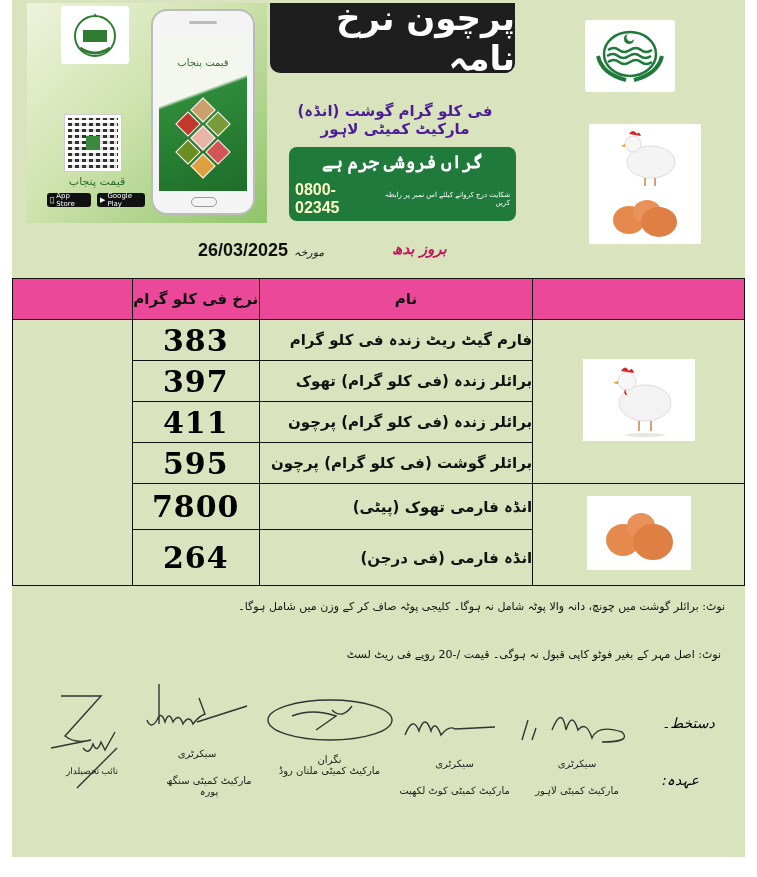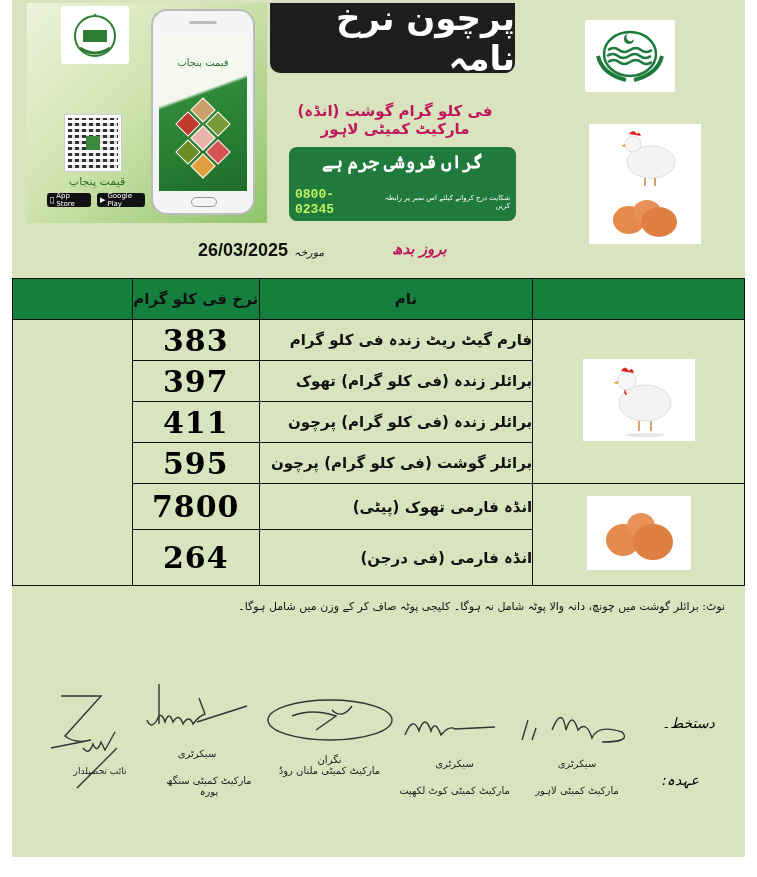--- a/index.html
+++ b/index.html
@@ -59,50 +59,50 @@
 
   
   .title-banner {
     left: 258px; top: 3px; width: 245px; height: 70px;
     background: #1e1e1e; border-radius: 0 0 10px 10px;
     color: #fff; font-size: 34px; font-weight: bold;
     display:flex; align-items:center; justify-content:center;
   }
   .subtitle {
     left: 262px; top: 102px; width: 242px; text-align: center;
-    font-size: 15px; font-weight: bold; color: #be185d;
+    font-size: 15px; font-weight: bold; color: #4c1d95;
   }
   .crime-banner {
     left: 277px; top: 147px; width: 227px; height: 74px;
     background: #1f7a3c; border-radius: 8px; color: #fff;
   }
   .crime-banner .crime-main { position:absolute; left:0; right:0; top: 4px; text-align:center; font-size: 18px; font-weight:bold;font-family:Liberation Serif, serif; }
   .crime-banner .crime-row { position:absolute; left: 6px; right: 6px; bottom: 4px; display:flex; align-items:center; justify-content:space-between; }
-  .crime-banner .phone-num { font-family: Liberation Mono, monospace; font-weight: bold; font-size: 13px; color:#bef264; direction:ltr; }
+  .crime-banner .phone-num { font-family: Liberation Sans, sans-serif; font-weight: bold; font-size: 16px; color:#fef9c3; direction:ltr; }
   .crime-banner .crime-note { font-size: 7px; color:#fff; }
 
   .punjab-logo {
     left: 573px; top: 20px; width: 90px; height: 72px; background:#fff; border-radius: 3px;
     display:flex; align-items:center; justify-content:center;
   }
   .poultry-top {
     left: 577px; top: 124px; width: 112px; height: 120px; background:#fff;
   }
 
   .day-label { left: 380px; top: 240px; font-size: 15px; font-weight: bold; font-style: italic; color:#be185d; }
   .date-row { left: 186px; top: 240px; display:flex; align-items:baseline; gap: 6px; }
   .date-value { font-family: "Liberation Sans", sans-serif; font-weight: bold; font-size: 18px; color:#111; direction:ltr; }
   .date-label { font-size: 11px; font-style: italic; color:#222; }
 
   
   .rate-table {
     position:absolute; left: 0px; top: 278px; width: 733px; border-collapse: collapse;
   }
   .rate-table td, .rate-table th { border: 1.5px solid #111; }
-  .rate-table th { background: #15803d; height: 41px; font-weight: bold; font-size: 15px; color:#111; }
+  .rate-table th { background: #ec4899; height: 41px; font-weight: bold; font-size: 15px; color:#111; }
   .col-left { width: 120px; }
   .col-price { width: 127px; }
   .col-name { width: 274px; padding-left: 20px; }
   .col-img { width: 212px; }
   .rate-table td.price { text-align:center; font-family: "DejaVu Serif", serif; font-weight: 900; font-size: 30px; letter-spacing: 1px; color:#000; height: 41px; }
   .rate-table td.name { text-align:right; font-size: 15px; font-weight:bold; color:#111; direction: rtl; }
   .rate-table td.left-merged { border-bottom: 1.5px solid #111; border-top: 1.5px solid #111; }
   .rate-table td.img-cell { text-align:center; vertical-align: middle; }
   .img-box { display:inline-block; background:#fff; }
 
@@ -252,20 +252,21 @@
         </td>
       </tr>
       <tr>
         <td class="price" style="height:56px">264</td>
         <td class="name urdu">انڈہ فارمی (فی درجن)</td>
       </tr>
     </tbody>
   </table>
 
   <div class="abs note1 urdu">نوٹ: برائلر گوشت میں چونچ، دانہ والا پوٹہ شامل نہ ہوگا۔ کلیجی پوٹہ صاف کر کے وزن میں شامل ہوگا۔</div>
+  <div class="abs note2 urdu">نوٹ: اصل مہر کے بغیر فوٹو کاپی قبول نہ ہوگی۔ قیمت /-20 روپے فی ریٹ لسٹ</div>
 
   <div class="abs urdu" style="left:650px;top:715px;font-size:14px;font-style:italic;">دستخط۔</div>
   <div class="abs urdu" style="left:650px;top:772px;font-size:14px;font-style:italic;">عہدہ:</div>
 
   <div class="abs" style="left:500px;top:700px;width:130px;">
     <svg width="130" height="50" viewBox="0 0 130 50">
       <path class="sig-scribble" d="M10 40 l6 -20 M20 40 l4 -12 M40 30 q10 -25 14 0 q6 -20 12 0 q8 -10 14 8 q6 -14 30 -6 q10 10 -20 10"></path>
     </svg>
     <div class="sig urdu" style="margin-top:4px;">سیکرٹری</div>
     <div class="sig urdu" style="margin-top:16px;">مارکیٹ کمیٹی لاہور</div>
@@ -293,16 +294,16 @@
       <path class="sig-scribble" d="M22 4 v40 M10 40 q4 10 10 0 q4 -10 8 2 q4 -12 8 0 q6 -10 10 2 q6 -10 10 0 q6 -8 12 -10 l-6 -16 M60 42 l50 -16"></path>
     </svg>
     <div class="sig urdu" style="margin-top:2px;">سیکرٹری</div>
     <div class="sig urdu" style="margin-top:16px;margin-left:24px;">مارکیٹ کمیٹی سنگھ پورہ</div>
   </div>
 
   <div class="abs" style="left:35px;top:688px;width:90px;">
     <svg width="90" height="110" viewBox="0 0 90 110">
       <path class="sig-scribble" d="M14 8 h40 l-36 40 q10 8 26 4 l-40 8 M36 60 q6 8 10 -4 q4 10 8 -2 l4 8 l10 -18 M30 100 l40 -40"></path>
     </svg>
-    <div class="abs sig urdu" style="left:18px;top:78px;width:70px;font-size:9px;">نائب تحصیلدار</div>
+    <div class="abs sig urdu" style="left:10px;top:78px;width:70px;font-size:9px;font-family:Liberation Serif, serif;">نائب تحصیلدار</div>
   </div>
 
 </div>
 
 </body></html>

